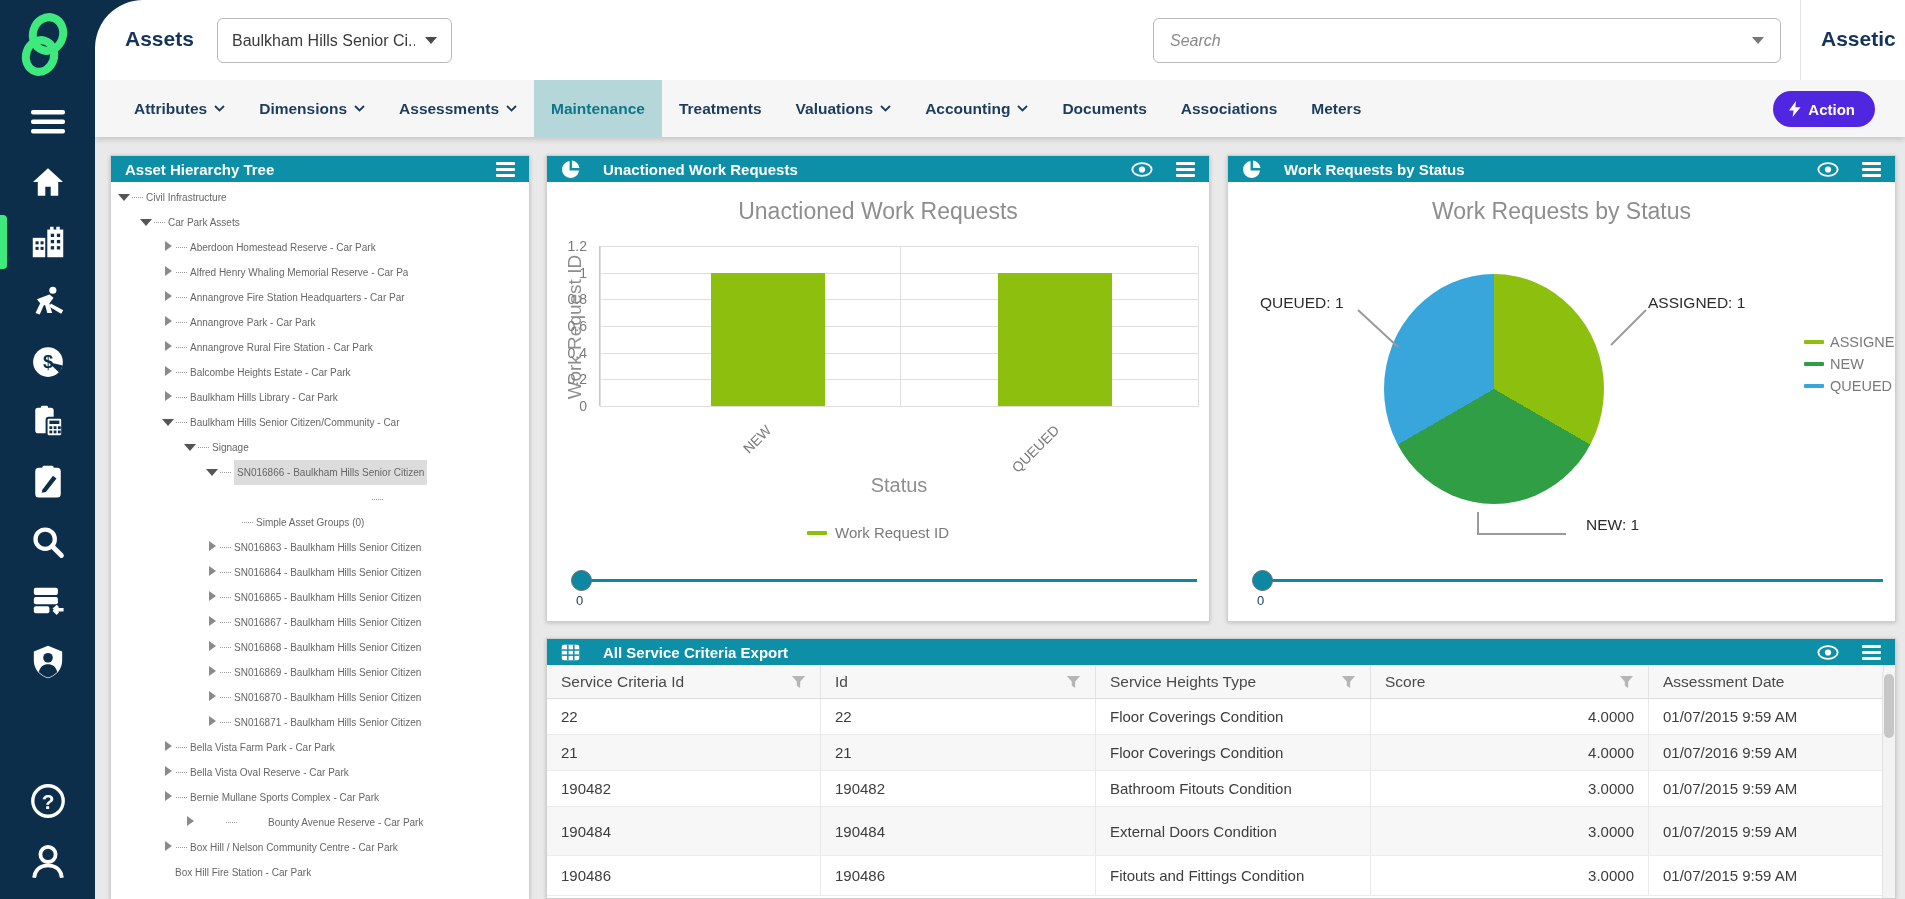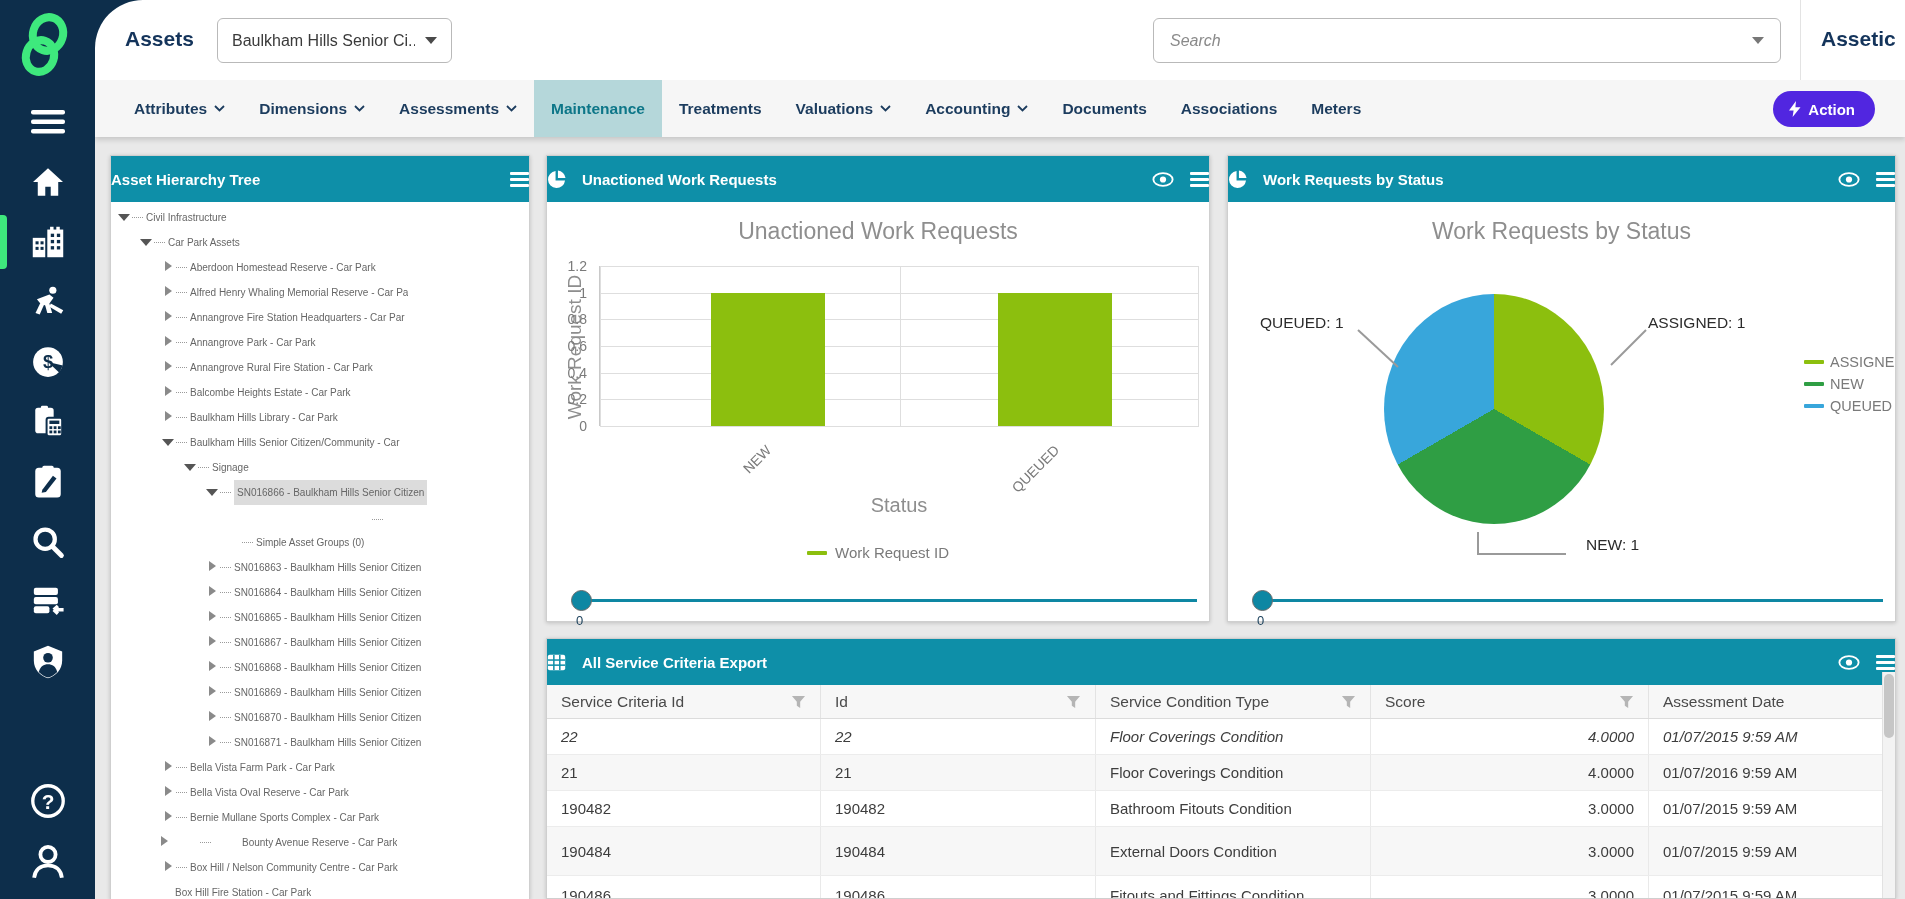--- a/index.html
+++ b/index.html
@@ -30,21 +30,21 @@
   
   #tabbar { position:absolute; left:95px; top:80px; width:1810px; height:57px; background:#f6f6f6; box-shadow:0 3px 5px rgba(0,0,0,0.14); z-index:1; display:flex; align-items:stretch; }
   #tabs { display:flex; align-items:stretch; padding-left:22px; }
   .tab { display:flex; align-items:center; gap:7px; padding:0 17px; font-size:15.5px; font-weight:600; color:#1c3c5e; cursor:pointer; }
   .tab.active { background:#b5d7da; color:#0d7688; }
   #action-btn { position:absolute; right:30px; top:11px; height:36px; padding:0 20px 0 16px; background:#5126e0; border:none; border-radius:18px; color:#fff; font-size:15px; font-weight:700; font-family:"Liberation Sans",sans-serif; display:flex; align-items:center; gap:7px; cursor:pointer; }
 
   
   #content { position:absolute; left:95px; top:137px; width:1810px; height:762px; background:#e9e9e9; overflow:hidden; }
   .panel { position:absolute; background:#fff; border:1px solid #cfcfcf; box-shadow:0 1px 4px rgba(0,0,0,0.18); }
-  .panel-header { height:46px; background:#0e8fa8; display:flex; align-items:center; padding:0 0; gap:16px; }
+  .panel-header { height:26px; background:#0e8fa8; display:flex; align-items:center; padding:0 14px; gap:23px; }
   .panel-title { color:#fff; font-size:15px; font-weight:700; flex:1; white-space:nowrap; overflow:hidden; }
   .ph-icon { display:flex; align-items:center; justify-content:center; cursor:pointer; }
 
   
   #tree-panel { left:15px; top:18px; width:420px; height:745px; }
   #tree-body { position:relative; height:711px; overflow:hidden; padding-top:3px; }
   .tnode { height:25px; line-height:25px; display:flex; align-items:center; white-space:nowrap; font-size:10px; color:#666; cursor:pointer; }
   .tnode .expander { display:inline-block; width:14px; text-align:center; flex:0 0 14px; }
   .tri-exp { display:inline-block; width:0; height:0; border-left:6px solid transparent; border-right:6px solid transparent; border-top:7px solid #555; }
   .tri-col { display:inline-block; width:0; height:0; border-top:5px solid transparent; border-bottom:5px solid transparent; border-left:7px solid #8a8a8a; }
@@ -424,21 +424,21 @@
           <div class="tnode" style="padding-left: 50px;">
             <span class="expander"><span class="tri-col"></span></span>
             <span class="dots"></span>
             <span class="tlabel">Bella Vista Oval Reserve - Car Park</span>
           </div>
           <div class="tnode" style="padding-left: 50px;">
             <span class="expander"><span class="tri-col"></span></span>
             <span class="dots"></span>
             <span class="tlabel">Bernie Mullane Sports Complex - Car Park</span>
           </div>
-          <div class="tnode" style="padding-left: 46px; gap: 28px;">
+          <div class="tnode" style="padding-left: 72px; gap: 28px;">
             <span class="expander"><span class="tri-col"></span></span>
             <span class="dots"></span>
             <span class="tlabel">Bounty Avenue Reserve - Car Park</span>
           </div>
           <div class="tnode" style="padding-left: 50px;">
             <span class="expander"><span class="tri-col"></span></span>
             <span class="dots"></span>
             <span class="tlabel">Box Hill / Nelson Community Centre - Car Park</span>
           </div>
           <div class="tnode" style="padding-left: 50px;">
@@ -603,37 +603,37 @@
               <path d="M1 1 H15 L9.8 7.2 V13.8 L6.2 11.4 V7.2 Z" fill="#b5b5b5"></path>
             </svg>
           </div>
           <div class="th" style="width: 275px;">
             <span class="th-label">Id</span>
             <svg width="15" height="14" viewBox="0 0 16 15" class="funnel">
               <path d="M1 1 H15 L9.8 7.2 V13.8 L6.2 11.4 V7.2 Z" fill="#b5b5b5"></path>
             </svg>
           </div>
           <div class="th" style="width: 275px;">
-            <span class="th-label">Service Condition Type</span>
+            <span class="th-label">Service Heights Type</span>
             <svg width="15" height="14" viewBox="0 0 16 15" class="funnel">
               <path d="M1 1 H15 L9.8 7.2 V13.8 L6.2 11.4 V7.2 Z" fill="#b5b5b5"></path>
             </svg>
           </div>
           <div class="th" style="width: 278px;">
             <span class="th-label">Score</span>
             <svg width="15" height="14" viewBox="0 0 16 15" class="funnel">
               <path d="M1 1 H15 L9.8 7.2 V13.8 L6.2 11.4 V7.2 Z" fill="#b5b5b5"></path>
             </svg>
           </div>
           <div class="th" style="width: 235px;">
             <span class="th-label">Assessment Date</span>
           </div>
         </div>
       <div id="tbl-rows">
-          <div class="tr" style="height: 36px; font-style: italic;">
+          <div class="tr" style="height: 36px;">
             <div class="td" style="width: 274px;">22</div>
             <div class="td" style="width: 275px;">22</div>
             <div class="td" style="width: 275px;">Floor Coverings Condition</div>
             <div class="td num" style="width: 278px;">4.0000</div>
             <div class="td" style="width: 235px;">01/07/2015 9:59 AM</div>
           </div>
           <div class="tr alt" style="height: 36px;">
             <div class="td" style="width: 274px;">21</div>
             <div class="td" style="width: 275px;">21</div>
             <div class="td" style="width: 275px;">Floor Coverings Condition</div>

